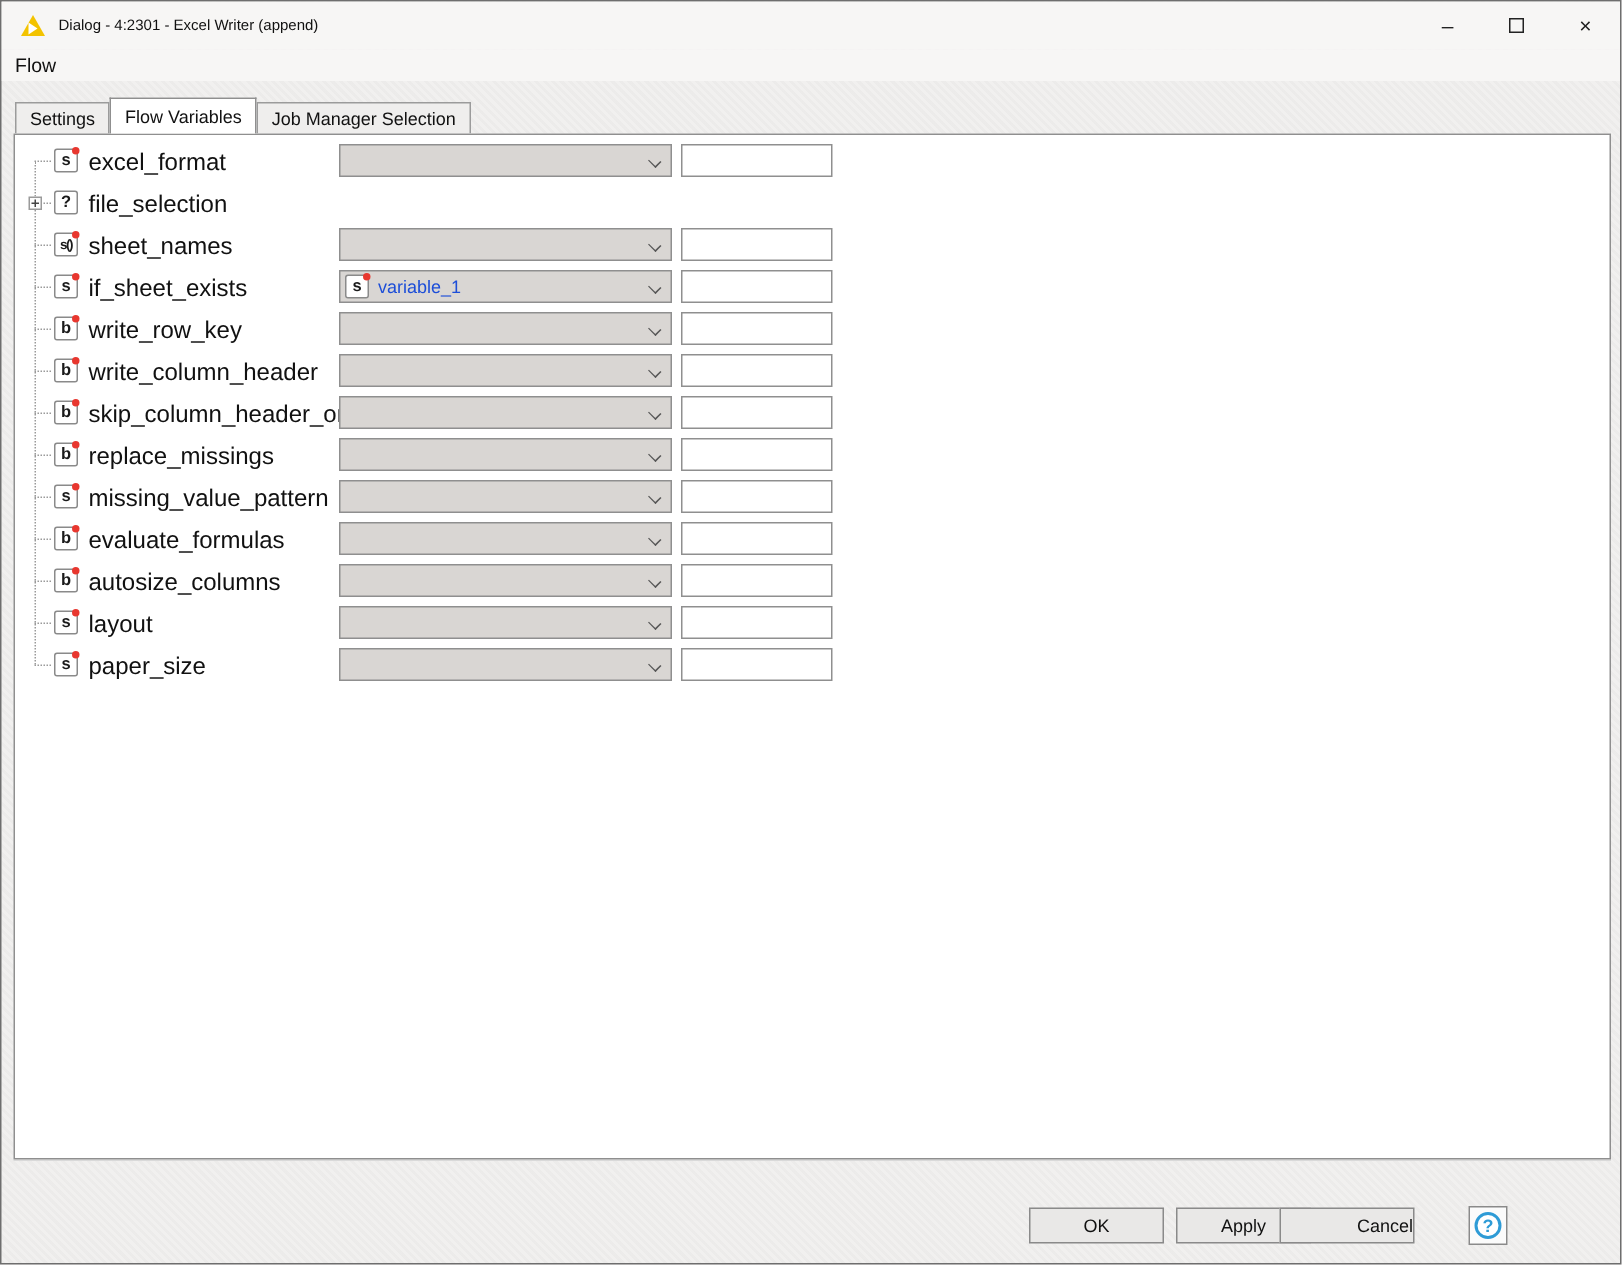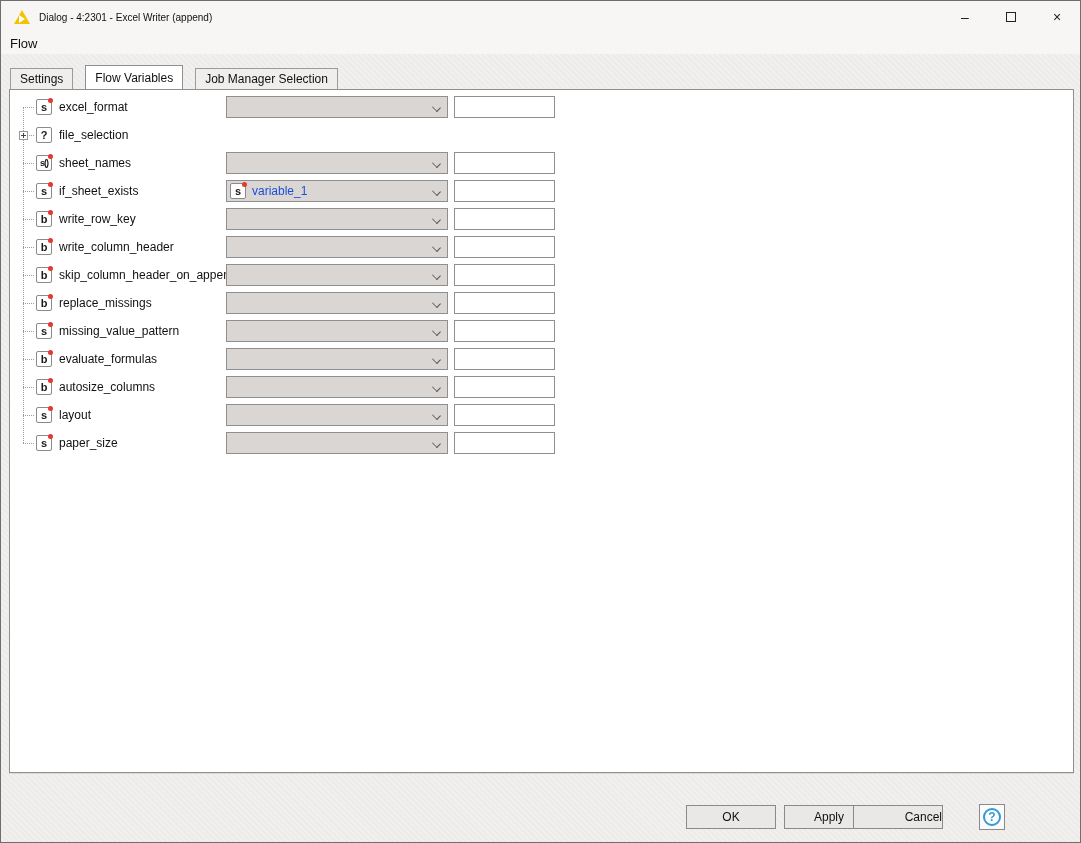--- a/index.html
+++ b/index.html
@@ -34,21 +34,21 @@
     font-size:14px; color:#222; cursor:default; }
   .win-btn .box { width:10px; height:10px; border:1px solid #222; display:block; }
   
   .menubar { position:absolute; left:0; top:32px; right:0; height:21px; background:#f7f6f5; display:flex; align-items:center; }
   .menu-item { font-size:13px; color:#111; padding:2px 7px; margin-left:2px; }
   
   .tabstrip { position:absolute; left:9px; top:66px; height:22px; display:flex; align-items:flex-end; }
   .tab {
     font-size:12px; color:#111; background:#efeeed;
     border:1px solid #9b9b9b; border-bottom:none;
-    padding:3px 9px 3px 9px; margin-right:12px; position:relative; top:0;
+    padding:3px 9px 3px 9px; margin-right:0; position:relative; top:0;
   }
   .tab.active {
     background:#ffffff; padding-top:5px; padding-bottom:4px; z-index:3;
     border-color:#8f8f8f;
   }
   
   .panel {
     position:absolute; left:8px; top:88px; width:1065px; height:684px;
     background:#ffffff; border:1px solid #8f8f8f; z-index:2;
     box-shadow:0 1px 0 #d9d9d9;
@@ -67,21 +67,21 @@
   .type-icon {
     position:absolute; left:26px; top:6px; width:16px; height:16px;
     background:#ffffff; border:1px solid #8a8a8a; border-radius:2px;
     font-weight:bold; font-size:11px; color:#1a1a1a; text-align:center; line-height:14px;
     font-family:"Liberation Sans", sans-serif;
   }
   .type-icon.dot::after {
     content:""; position:absolute; right:-2px; top:-2px; width:5px; height:5px;
     background:#e8372f; border-radius:50%;
   }
-  .row-label { position:absolute; left:49px; top:7px; font-size:12px; color:#111; white-space:nowrap; }
+  .row-label { position:absolute; left:49px; top:7px; font-size:16px; color:#111; white-space:nowrap; }
   .combo {
     position:absolute; left:216px; top:3px; width:222px; height:22px;
     background:#d9d6d3; border:1px solid #8f8f8f; display:flex; align-items:center;
   }
   .combo .chev { position:absolute; right:7px; top:7px; width:7px; height:7px;
     border-right:1px solid #555; border-bottom:1px solid #555; transform:rotate(45deg) scale(1,0.8); }
   .combo .mini-icon {
     position:relative; width:16px; height:16px; margin-left:3px;
     background:#ffffff; border:1px solid #8a8a8a; border-radius:2px;
     font-weight:bold; font-size:11px; color:#1a1a1a; text-align:center; line-height:14px;

